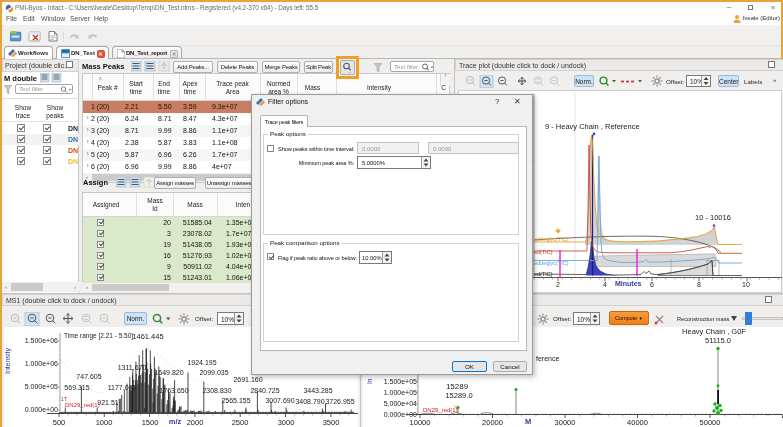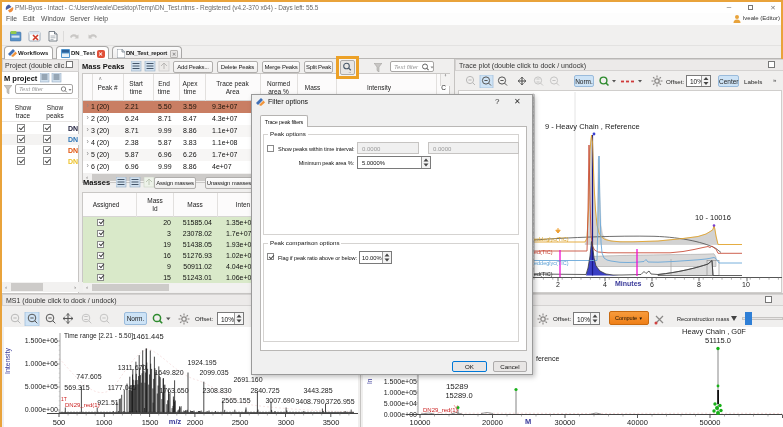--- a/index.html
+++ b/index.html
@@ -98,21 +98,21 @@
         <path d="M5 0 v3 h3" fill="#d8dde2" stroke="#7a848e" stroke-width="0.8"></path>
       </svg>
    <span class="abs" style="left:13px;top:2.5px;font-size:6px;letter-spacing:-0.25px;">DN_Test_report</span>
    <span class="abs" style="left:57px;top:2.5px;width:8px;height:8px;background:#e8e6e5;border:1px solid #b5b3b1;border-radius:1px;color:#888;font-size:5px;text-align:center;line-height:7px;">✕</span>
     </div>
  <div class="abs" style="left:0;top:56px;width:779px;height:1px;background:#b9b7b5;"></div>
 
  <div class="abs" id="leftpanel" style="left:0;top:57px;width:77px;height:234px;background:#fff;border-right:1px solid #c6c4c2;">
   <div class="abs panel-title" style="left:0;top:0;width:77px;height:13px;padding:2px 0 0 2px;">Project (double clic...</div>
   <div class="abs" style="left:64px;top:2px;width:7px;height:7px;border:1px solid #777;background:#fff"></div>
-  <div class="abs" style="left:2px;top:15px;font-size:7.5px;font-weight:bold;color:#111;">M project</div>
+  <div class="abs" style="left:2px;top:15px;font-size:7.5px;font-weight:bold;color:#111;">M double</div>
   <svg class="abs" style="left:38px;top:14px" width="22" height="10" viewBox="0 0 22 10">
         <rect x="0" y="0" width="9" height="9" fill="#d3e2ef" stroke="#93abc2" stroke-width="0.6"></rect>
         <path d="M1.5 2 h6 M1.5 4 h6 M1.5 6 h6" stroke="#4a5c6e" stroke-width="0.9"></path>
         <rect x="12" y="0" width="9" height="9" fill="#d3e2ef" stroke="#93abc2" stroke-width="0.6"></rect>
         <path d="M13.5 2 h6 M13.5 4 h6 M13.5 6 h6" stroke="#4a5c6e" stroke-width="0.9"></path>
       </svg>
   <svg class="abs" style="left:2px;top:26px" width="8" height="9" viewBox="0 0 8 9">
         <path d="M0 0 h8 l-3 4 v5 l-2 -1.5 v-3.5 z" fill="#c8c6c4" stroke="#9a9896" stroke-width="0.5"></path>
       </svg>
   <div class="search" style="left:13px;top:25px;width:58px;height:10px;padding:1px 0 0 3px;">Text filter</div>
@@ -247,21 +247,21 @@
         <span style="left:42px">6.96</span>
         <span style="left:75px">9.99</span>
         <span style="left:100px">8.86</span>
         <span style="left:129px">4e+07</span>
       </div>
   <div class="abs" style="left:3px;top:114px;width:367px;height:9px;background:#f2f1f0;">
     <div class="abs" style="left:0;top:0;width:8px;height:9px;font-size:5px;color:#555;text-align:center;line-height:9px;">‹</div>
     <div class="abs" style="left:9px;top:1px;width:160px;height:7px;background:#cdcbc9;"></div>
   </div>
 
-  <div class="abs" style="left:3px;top:119px;font-size:7.5px;font-weight:bold;color:#111;">Masses</div>
+  <div class="abs" style="left:3px;top:119px;font-size:7.5px;font-weight:bold;color:#111;">Assign</div>
   <svg class="abs" style="left:36px;top:118px" width="48" height="11" viewBox="0 0 48 11">
         <rect x="0" y="0" width="10" height="10" fill="#d3e2ef" stroke="#93abc2" stroke-width="0.6"></rect>
         <path d="M1.5 2.5 h7 M1.5 5 h7 M1.5 7.5 h7" stroke="#44566a" stroke-width="1"></path>
         <rect x="14" y="0" width="10" height="10" fill="#d3e2ef" stroke="#93abc2" stroke-width="0.6"></rect>
         <path d="M15.5 2.5 h7 M15.5 5 h7 M15.5 7.5 h7" stroke="#44566a" stroke-width="1"></path>
         <rect x="28" y="0" width="10" height="10" fill="#eef3ea" stroke="#c9d4c2" stroke-width="0.6"></rect>
         <path d="M30 5 l3 -3 l3 3 M33 2 v6" stroke="#b8c4b0" stroke-width="0.9" fill="none"></path>
       </svg>
   <div class="btn" style="left:74px;top:118px;width:42px;height:12px;line-height:11px;">Assign masses</div>
   <div class="btn" style="left:125px;top:118px;width:48px;height:12px;line-height:11px;">Unassign masses</div>

